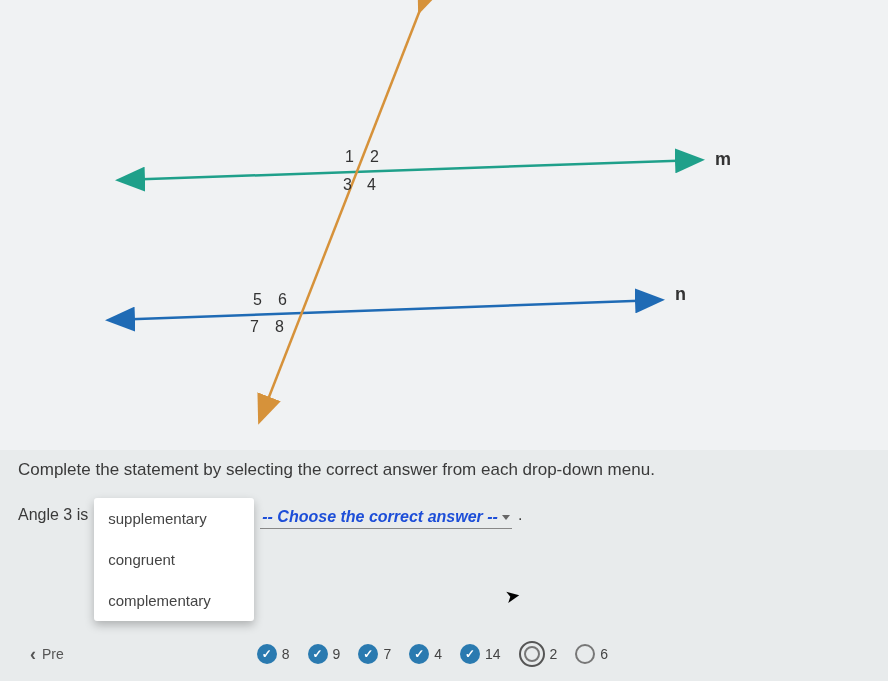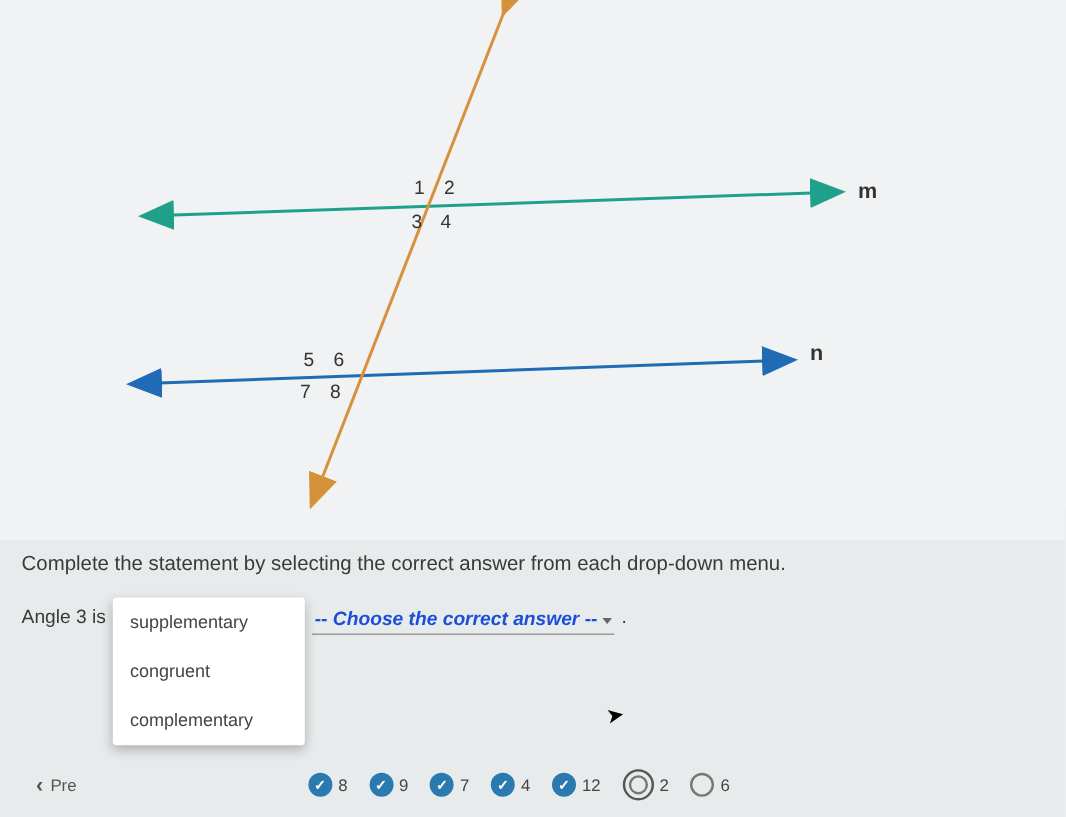--- a/index.html
+++ b/index.html
@@ -249,21 +249,21 @@
     <div class="pager-item">
       <span class="check-circle">✓</span>
       <span>7</span>
     </div>
     <div class="pager-item">
       <span class="check-circle">✓</span>
       <span>4</span>
     </div>
     <div class="pager-item">
       <span class="check-circle">✓</span>
-      <span>12</span>
+      <span>14</span>
     </div>
     <div class="pager-item">
       <span class="current-circle">
           <span class="current-inner"></span>
         </span>
       <span>2</span>
     </div>
     <div class="pager-item">
       <span class="empty-circle"></span>
       <span>6</span>

